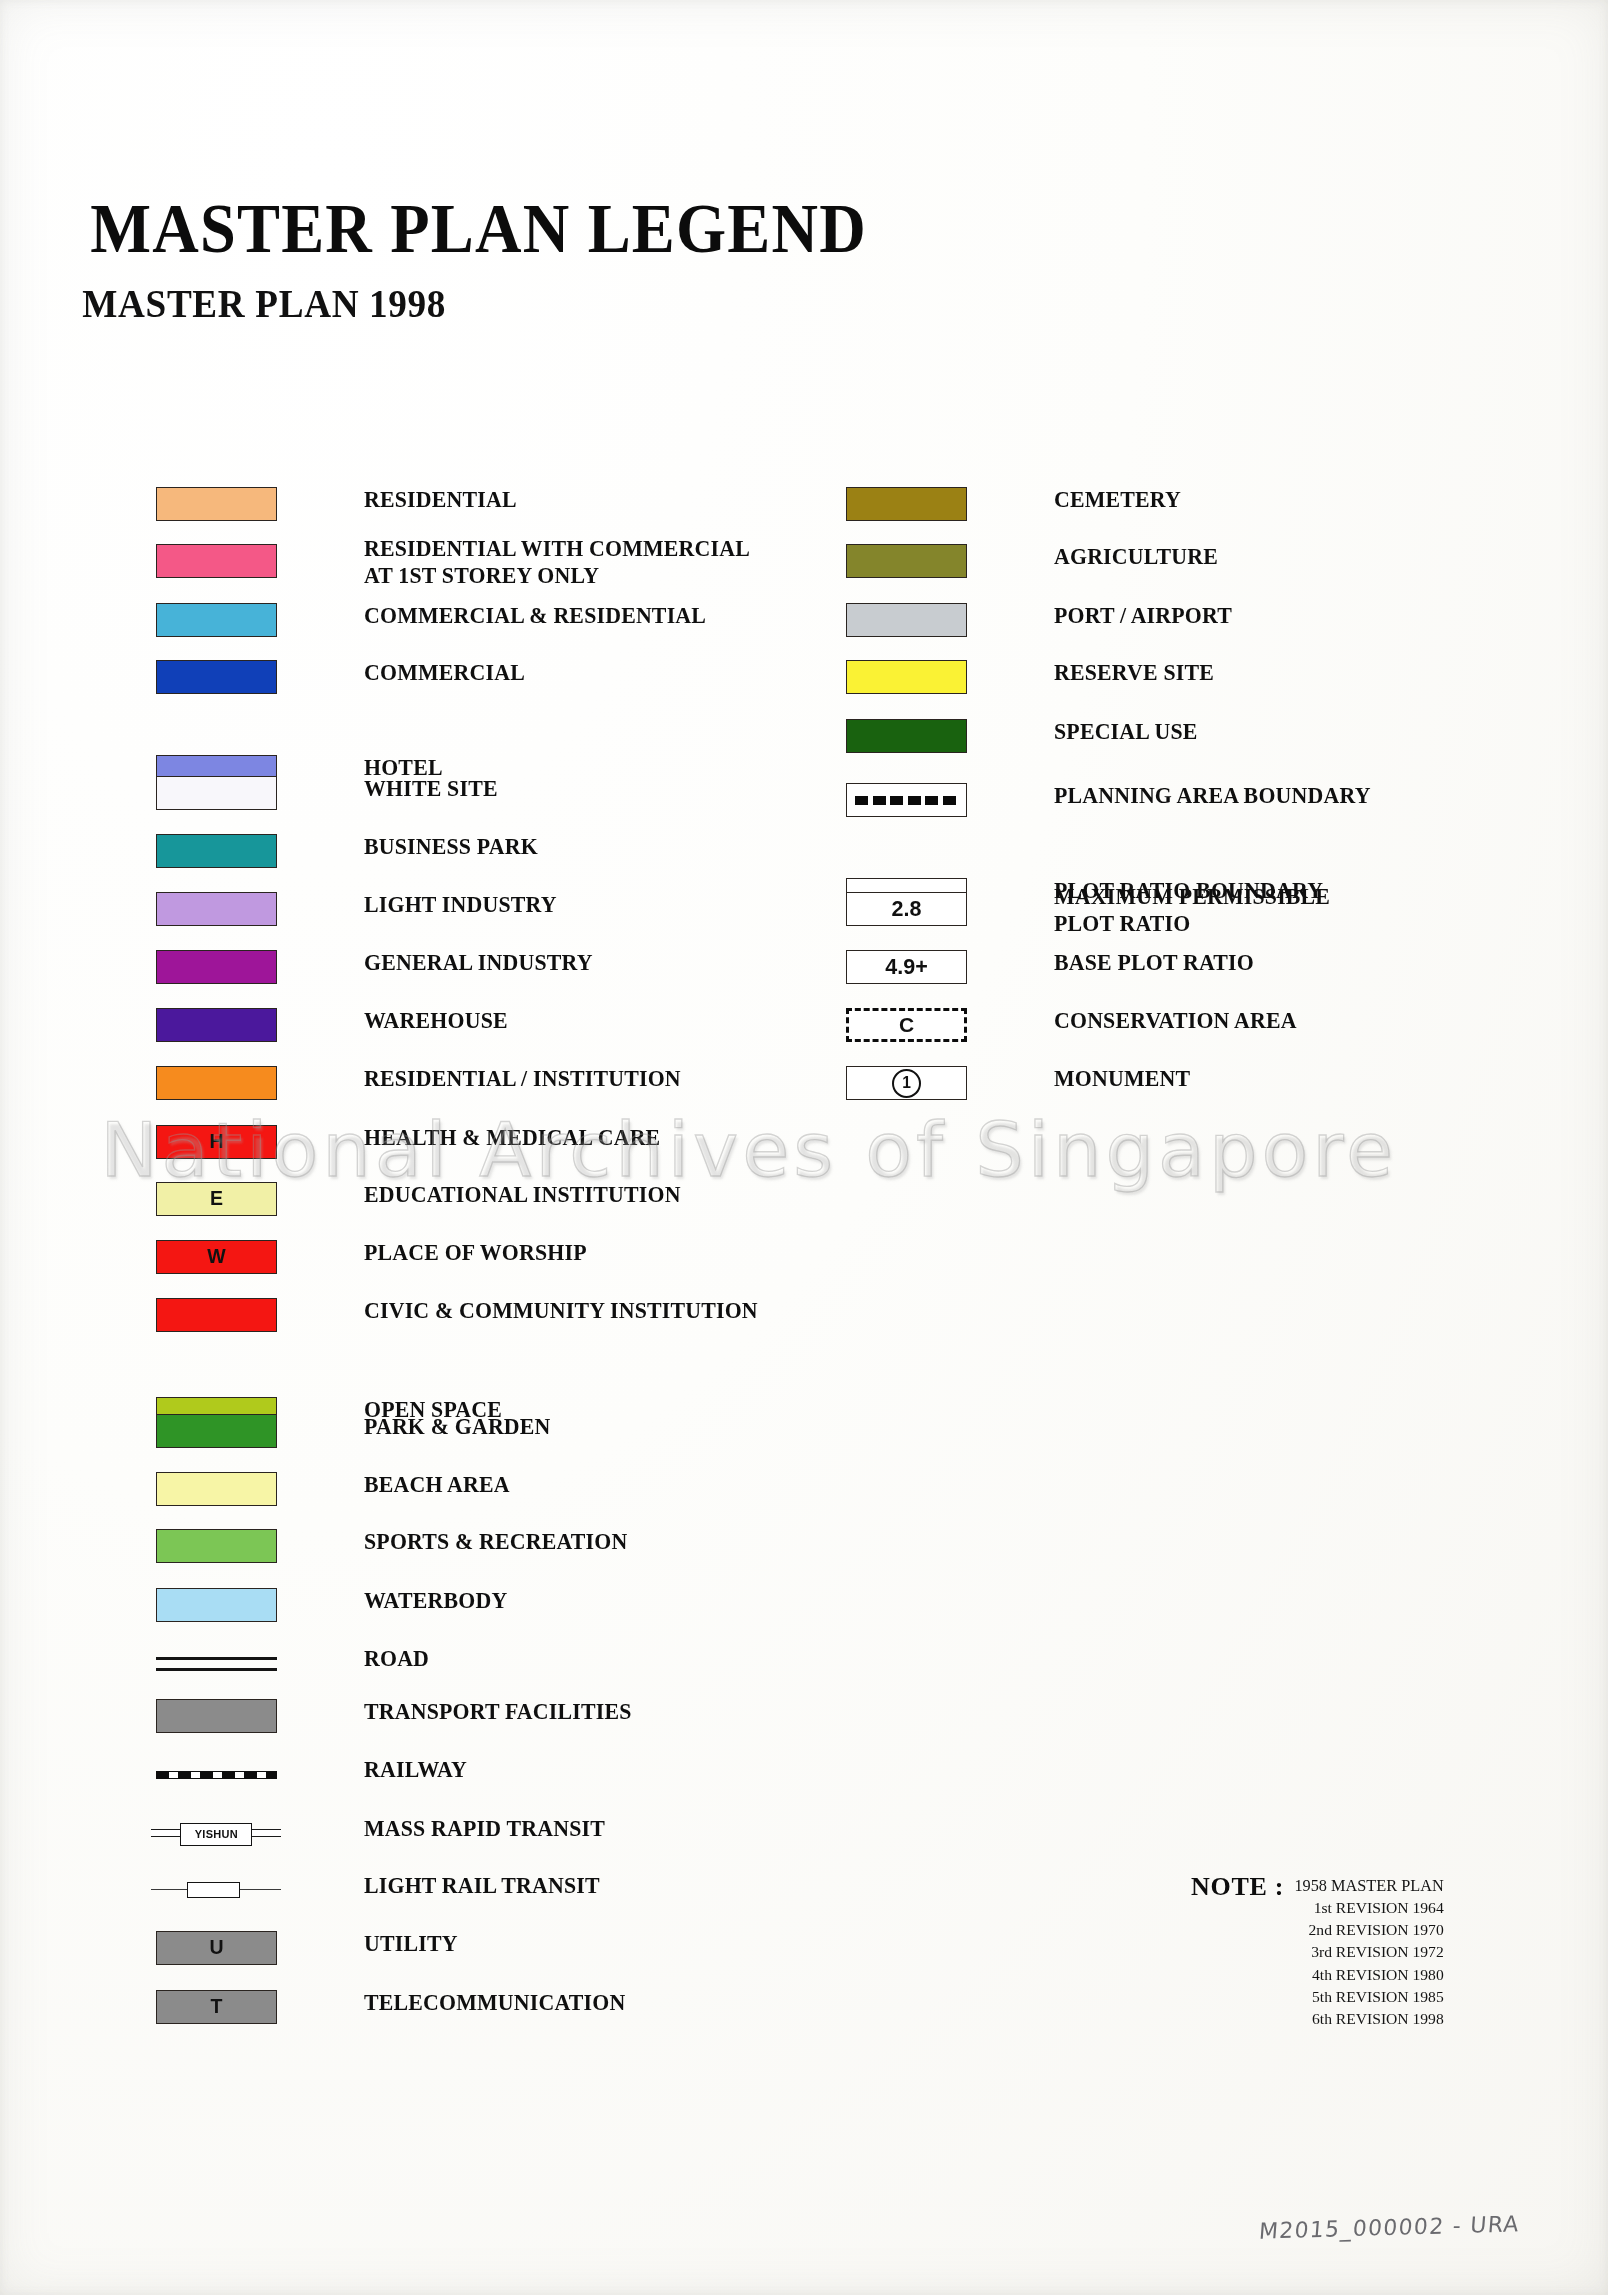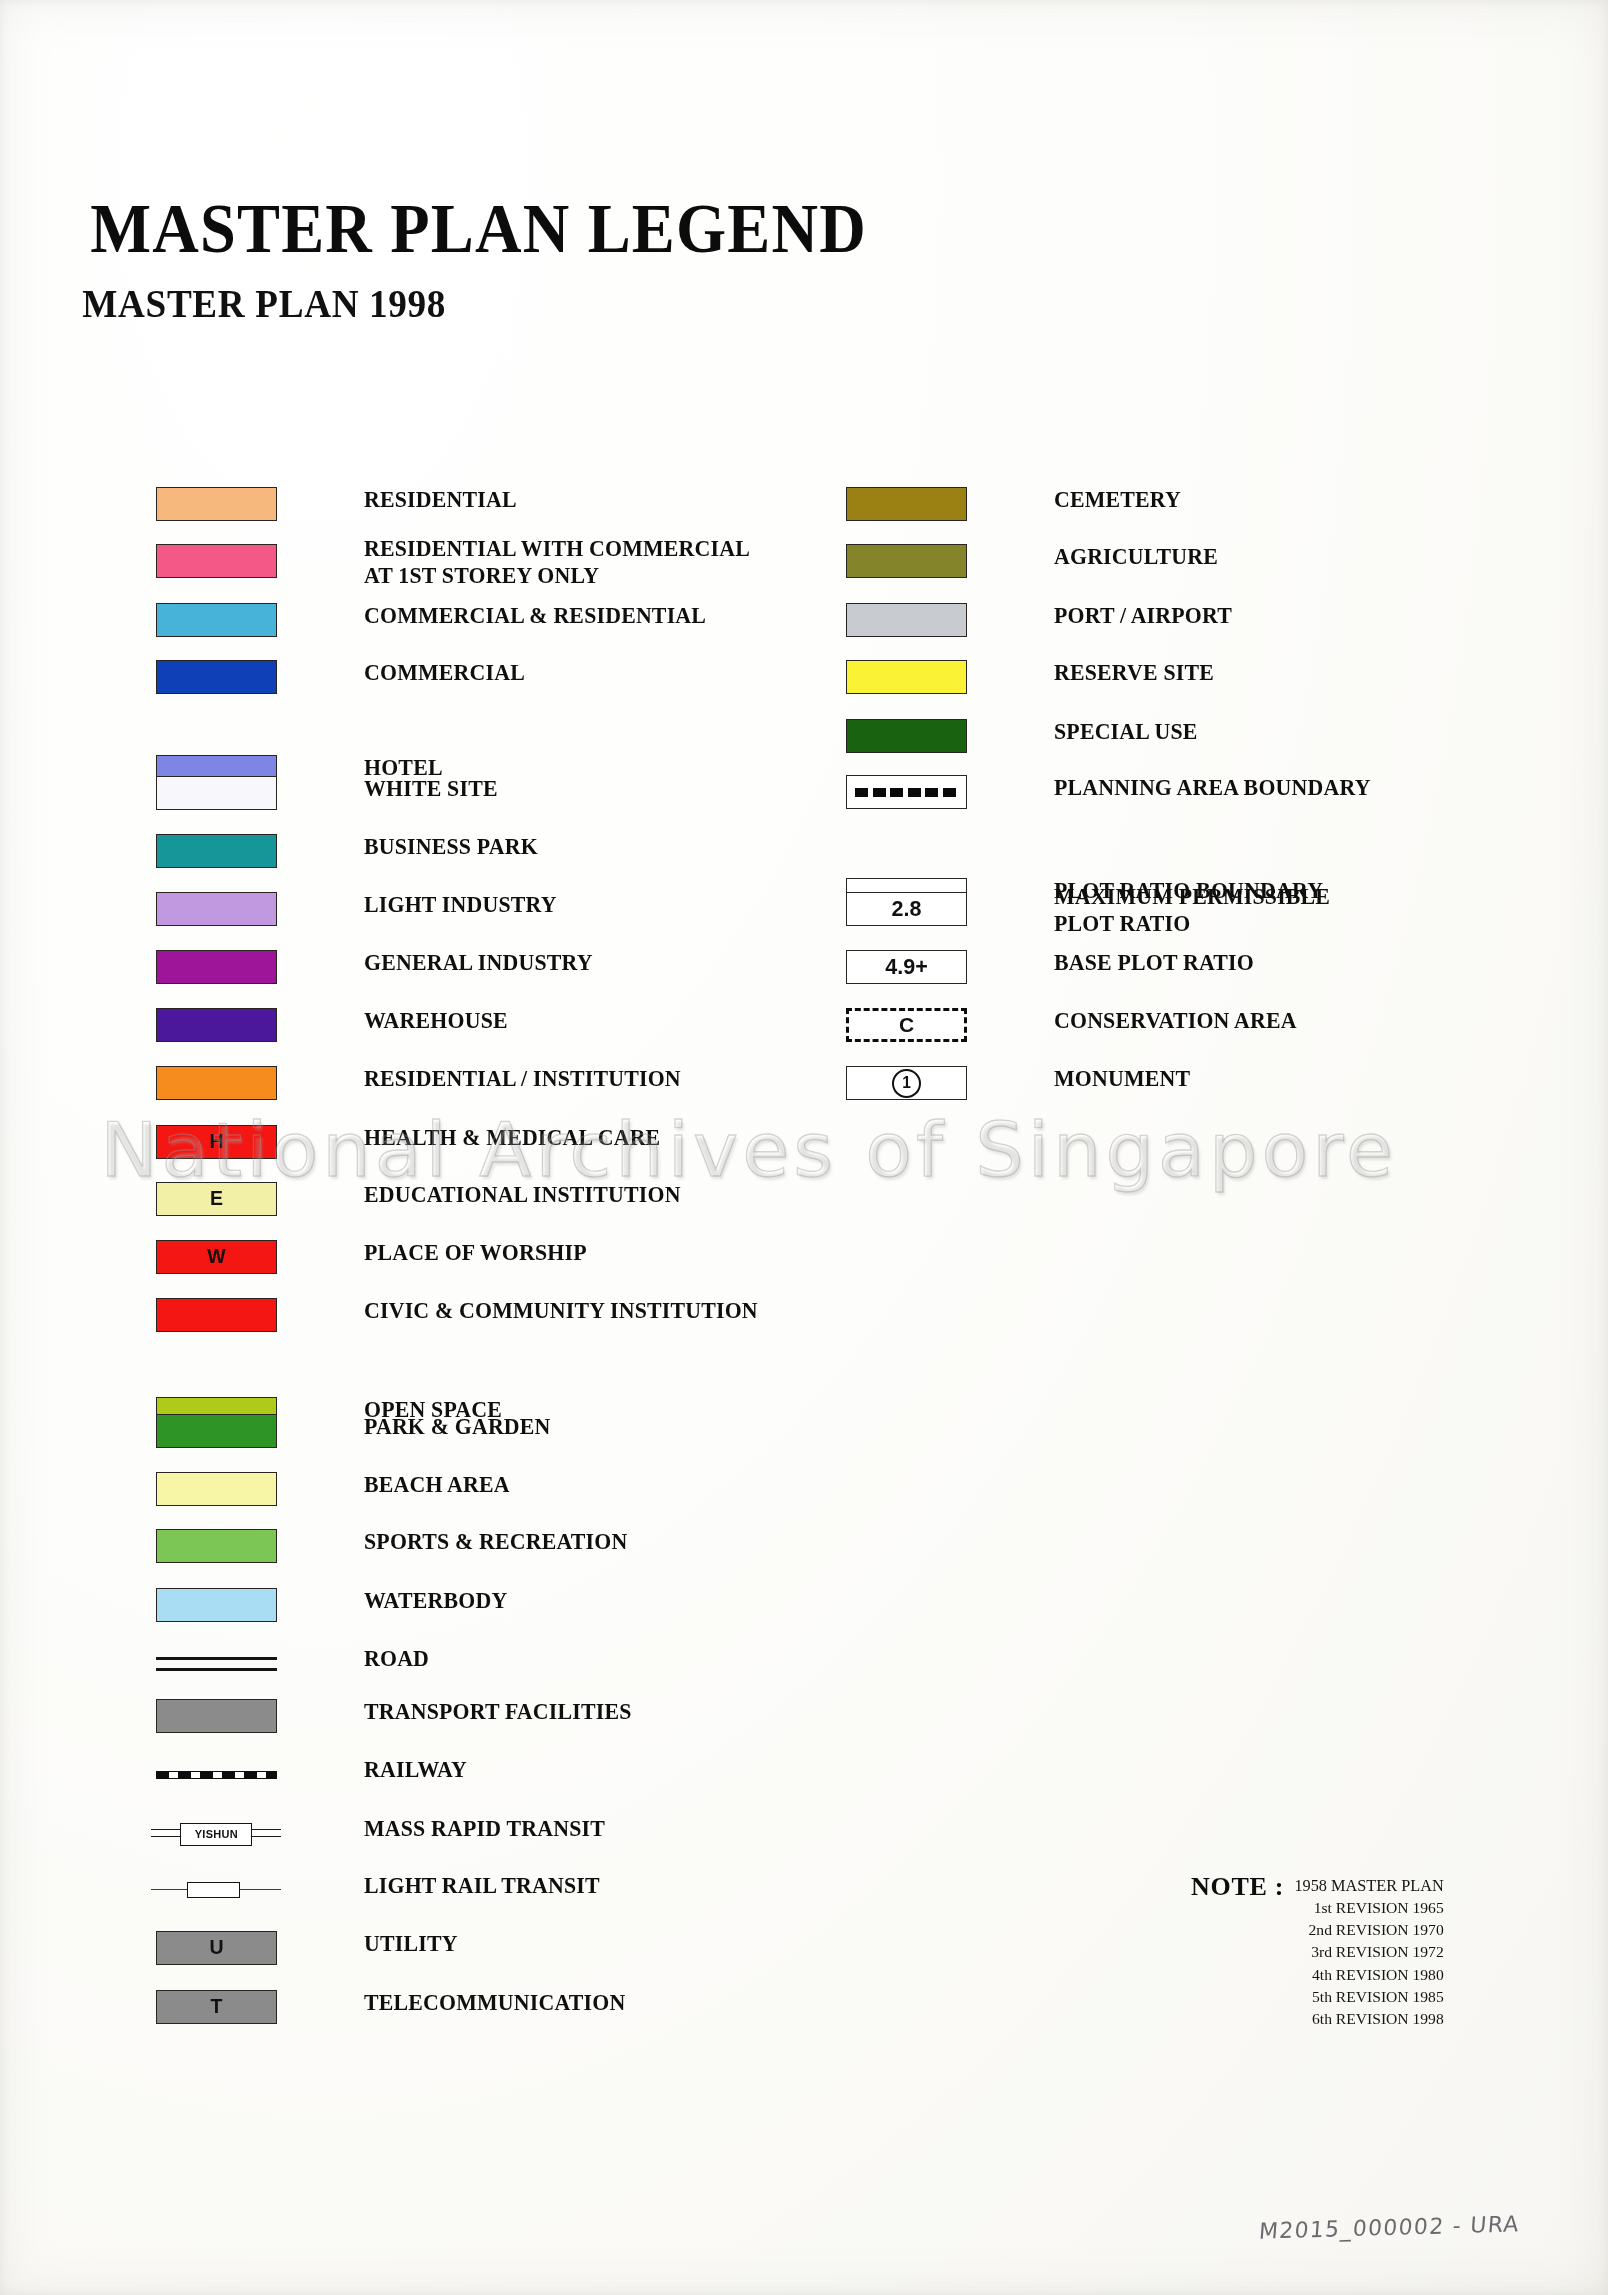--- a/index.html
+++ b/index.html
@@ -405,21 +405,21 @@
           <div class="swatch" style="background: rgb(250, 242, 52);"></div>
         </div>
         <div class="legend-label" style="top: -1.3px;">RESERVE SITE</div>
       </div>
       <div class="legend-row" style="position: absolute; left: 0px; top: 232px; width: 651px; height: 34px;">
         <div class="swatch-wrap">
           <div class="swatch" style="background: rgb(25, 98, 15);"></div>
         </div>
         <div class="legend-label" style="top: -1.3px;">SPECIAL USE</div>
       </div>
-      <div class="legend-row" style="position: absolute; left: 0px; top: 288px; width: 651px; height: 34px;">
+      <div class="legend-row" style="position: absolute; left: 0px; top: 296px; width: 651px; height: 34px;">
         <div class="swatch-wrap">
           <div class="sym-box">
             <div class="pab"></div>
           </div>
         </div>
         <div class="legend-label" style="top: -1.3px;">PLANNING AREA BOUNDARY</div>
       </div>
       <div class="legend-row" style="position: absolute; left: 0px; top: 347px; width: 651px; height: 34px; margin-top: 44px;">
         <div class="swatch-wrap">
           <div class="sym-box">
@@ -460,21 +460,21 @@
           </div>
         </div>
         <div class="legend-label" style="top: -1.3px;">MONUMENT</div>
       </div>
     </div>
 
   <div id="note-block">
     <div id="note-label">NOTE :</div>
     <div id="note-list">
         <div>1958 MASTER PLAN</div>
-        <div>1st REVISION 1965</div>
+        <div>1st REVISION 1964</div>
         <div>2nd REVISION 1970</div>
         <div>3rd REVISION 1972</div>
         <div>4th REVISION 1980</div>
         <div>5th REVISION 1985</div>
         <div>6th REVISION 1998</div>
       </div>
   </div>
 
   <div id="handwriting">M2015_000002 - URA</div>
   <div id="watermark">National Archives of Singapore</div>

